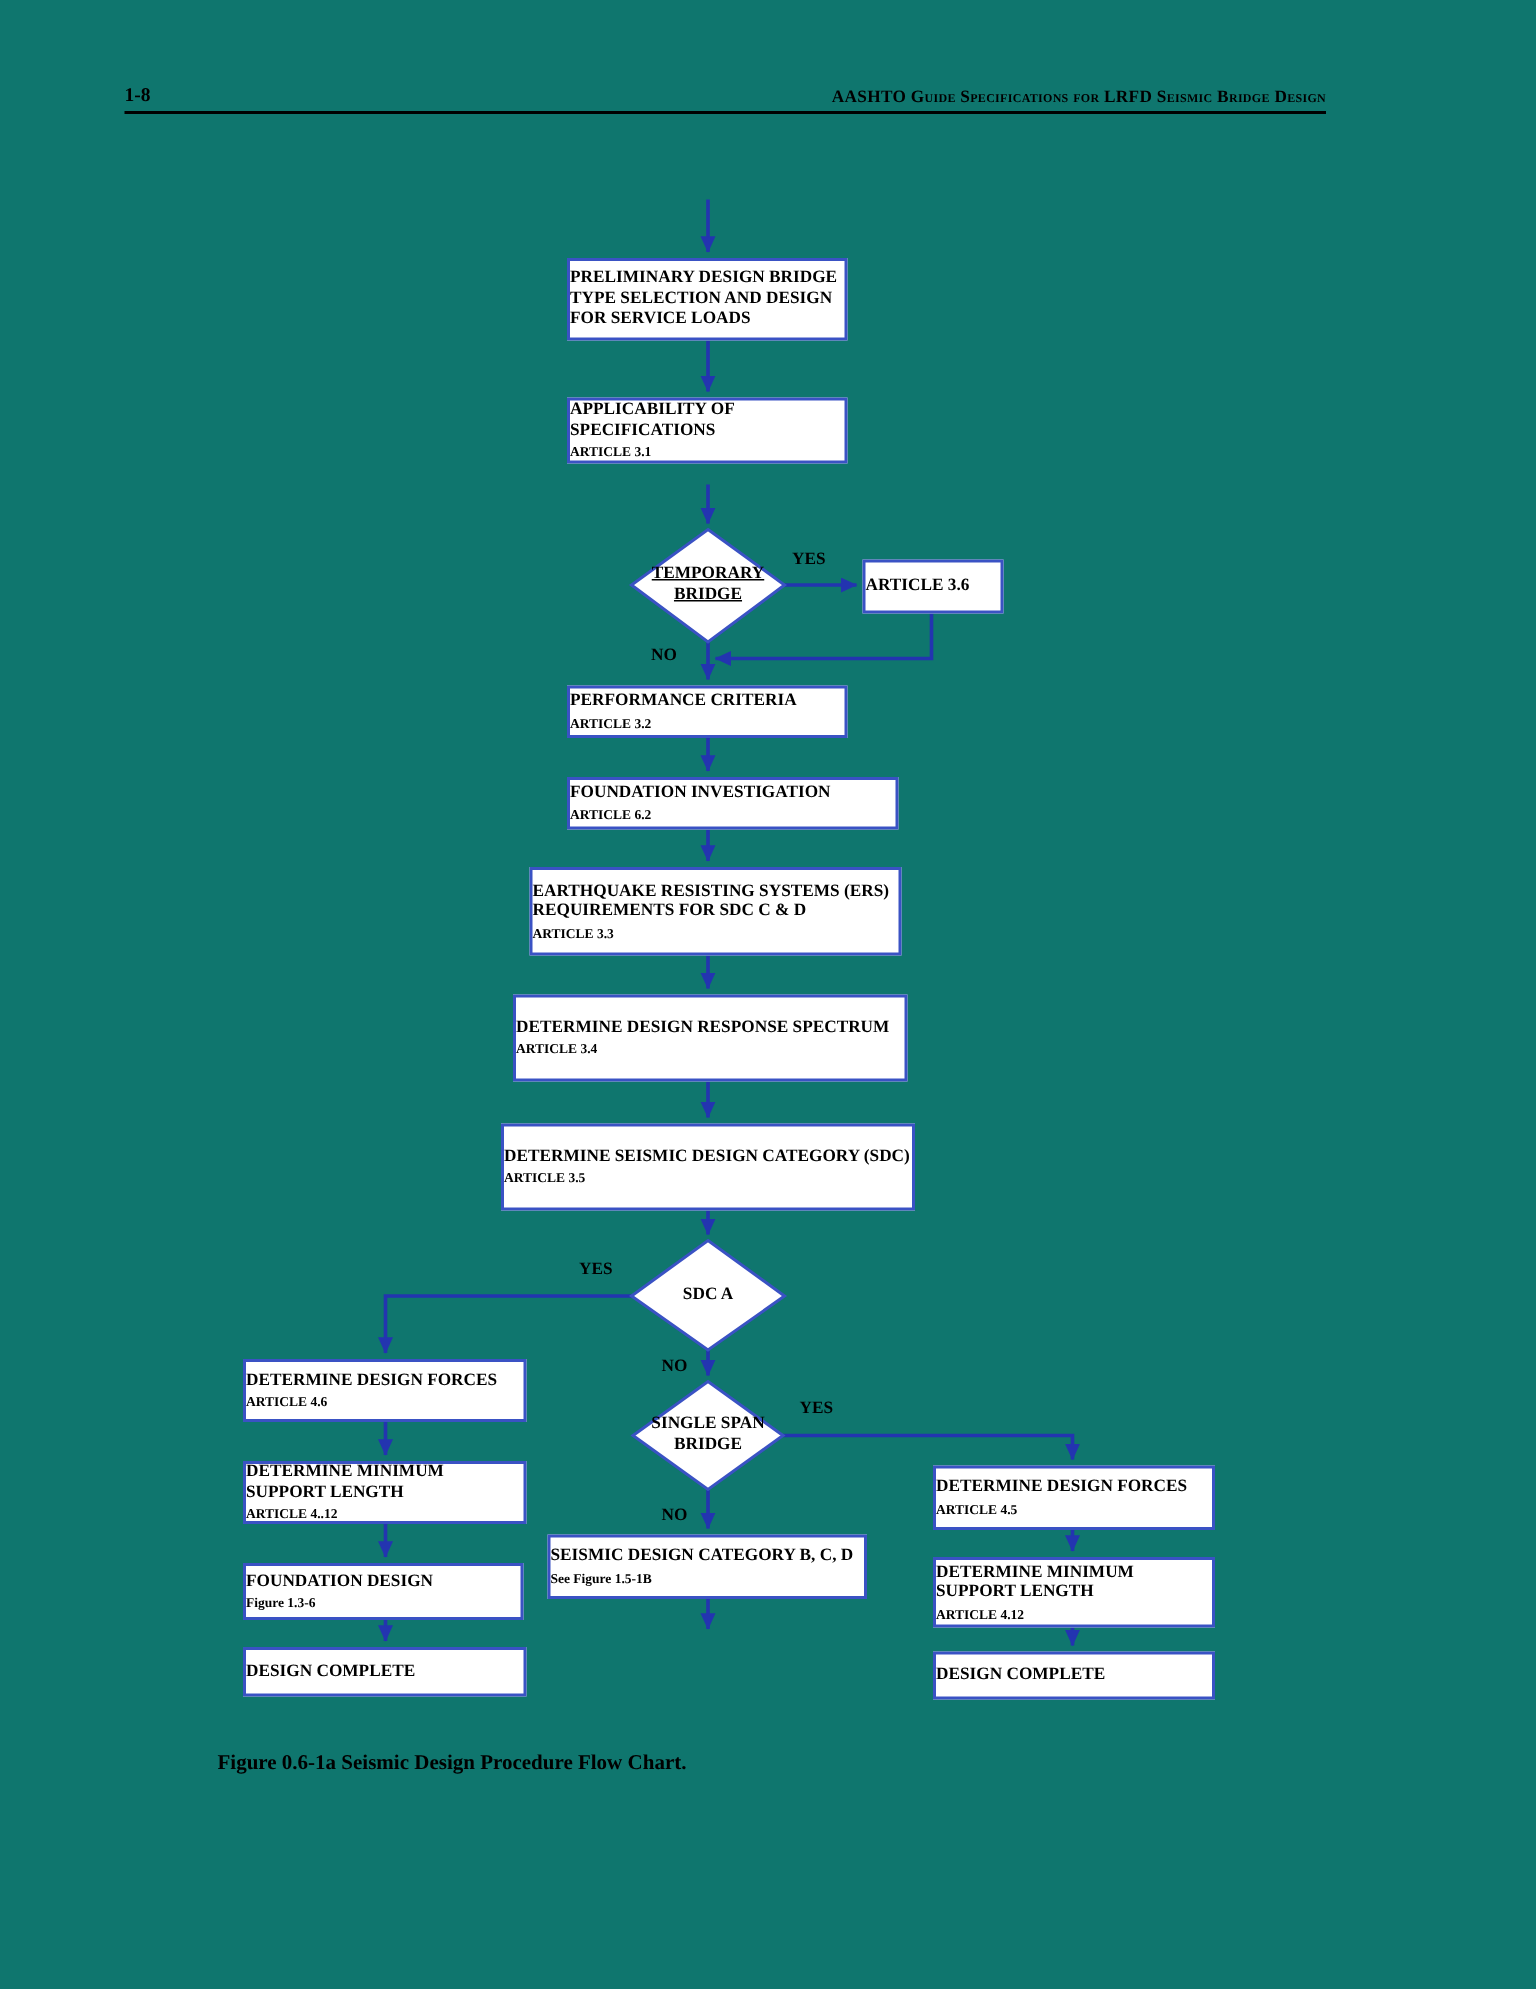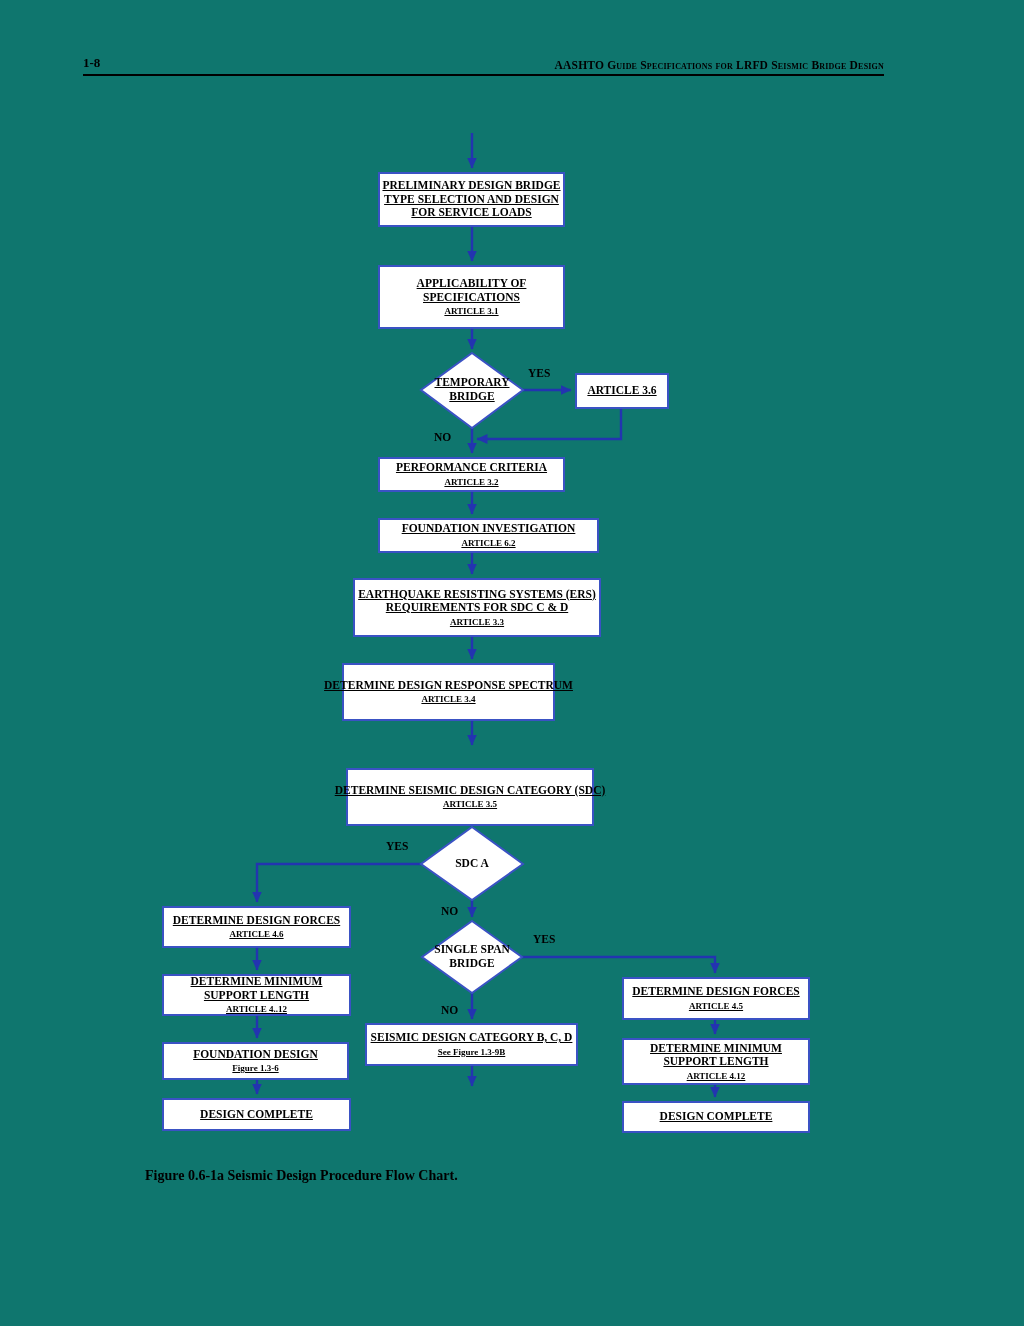--- a/index.html
+++ b/index.html
@@ -13,22 +13,22 @@
     border-bottom:2px solid #000;padding-bottom:3px;
     display:flex;justify-content:space-between;align-items:flex-end;
   }
   .pageno{font-size:13px;font-weight:bold;}
   .htitle{font-size:11.5px;font-weight:bold;font-variant:small-caps;letter-spacing:.2px;}
   
   .overlay{position:absolute;left:0;top:0;z-index:1;}
   
   .node{
     position:absolute;box-sizing:border-box;border:2px solid #3a52c4;background:#fff;
-    display:flex;flex-direction:column;align-items:center;justify-content:center;
-    text-align:center;z-index:2;font-weight:bold;text-decoration:underline;
+    display:flex;flex-direction:column;align-items:flex-start;justify-content:center;
+    text-align:center;z-index:2;font-weight:bold;
   }
   .t{font-size:11.5px;line-height:13.5px;white-space:nowrap;}
   .sub{font-size:9px;line-height:11px;margin-top:2px;white-space:nowrap;}
   .dtext{
     position:absolute;display:flex;flex-direction:column;align-items:center;justify-content:center;
     text-align:center;z-index:2;font-weight:bold;
   }
   .lbl{position:absolute;z-index:2;font-weight:bold;font-size:11.5px;white-space:nowrap;}
   .caption{position:absolute;left:145px;top:1168px;font-size:14px;font-weight:bold;}
 </style>
@@ -77,21 +77,21 @@
       <polygon points="472,921 522,957 472,993 422,957"></polygon>
     </g>
   </svg>
 
   <div class="node" style="left:378px;top:172px;width:187px;height:55px;">
     <span class="t">PRELIMINARY DESIGN BRIDGE</span>
     <span class="t">TYPE SELECTION AND DESIGN</span>
     <span class="t">FOR SERVICE LOADS</span>
   </div>
 
-  <div class="node" style="left:378px;top:265px;width:187px;height:64px;">
+  <div class="node" style="left:378px;top:265px;width:187px;height:44px;">
     <span class="t">APPLICABILITY OF</span>
     <span class="t">SPECIFICATIONS</span>
     <span class="sub">ARTICLE 3.1</span>
   </div>
 
   <div class="node" style="left:575px;top:373px;width:94px;height:36px;">
     <span class="t">ARTICLE 3.6</span>
   </div>
 
   <div class="node" style="left:378px;top:457px;width:187px;height:35px;">
@@ -103,26 +103,26 @@
     <span class="t">FOUNDATION INVESTIGATION</span>
     <span class="sub">ARTICLE 6.2</span>
   </div>
 
   <div class="node" style="left:353px;top:578px;width:248px;height:59px;">
     <span class="t">EARTHQUAKE RESISTING SYSTEMS (ERS)</span>
     <span class="t">REQUIREMENTS FOR SDC C &amp; D</span>
     <span class="sub">ARTICLE 3.3</span>
   </div>
 
-  <div class="node" style="left:342px;top:663px;width:213px;height:58px;">
+  <div class="node" style="left:342px;top:663px;width:263px;height:58px;">
     <span class="t">DETERMINE DESIGN RESPONSE SPECTRUM</span>
     <span class="sub">ARTICLE 3.4</span>
   </div>
 
-  <div class="node" style="left:346px;top:749px;width:248px;height:58px;margin-top:19px;">
+  <div class="node" style="left:334px;top:749px;width:276px;height:58px;">
     <span class="t">DETERMINE SEISMIC DESIGN CATEGORY (SDC)</span>
     <span class="sub">ARTICLE 3.5</span>
   </div>
 
   <div class="node" style="left:162px;top:906px;width:189px;height:42px;">
     <span class="t">DETERMINE DESIGN FORCES</span>
     <span class="sub">ARTICLE 4.6</span>
   </div>
 
   <div class="node" style="left:162px;top:974px;width:189px;height:42px;">
@@ -135,21 +135,21 @@
     <span class="t">FOUNDATION DESIGN</span>
     <span class="sub">Figure 1.3-6</span>
   </div>
 
   <div class="node" style="left:162px;top:1098px;width:189px;height:33px;">
     <span class="t">DESIGN COMPLETE</span>
   </div>
 
   <div class="node" style="left:365px;top:1023px;width:213px;height:43px;">
     <span class="t">SEISMIC DESIGN CATEGORY B, C, D</span>
-    <span class="sub">See Figure 1.3-9B</span>
+    <span class="sub">See Figure 1.5-1B</span>
   </div>
 
   <div class="node" style="left:622px;top:977px;width:188px;height:43px;">
     <span class="t">DETERMINE DESIGN FORCES</span>
     <span class="sub">ARTICLE 4.5</span>
   </div>
 
   <div class="node" style="left:622px;top:1038px;width:188px;height:47px;">
     <span class="t">DETERMINE MINIMUM</span>
     <span class="t">SUPPORT LENGTH</span>

